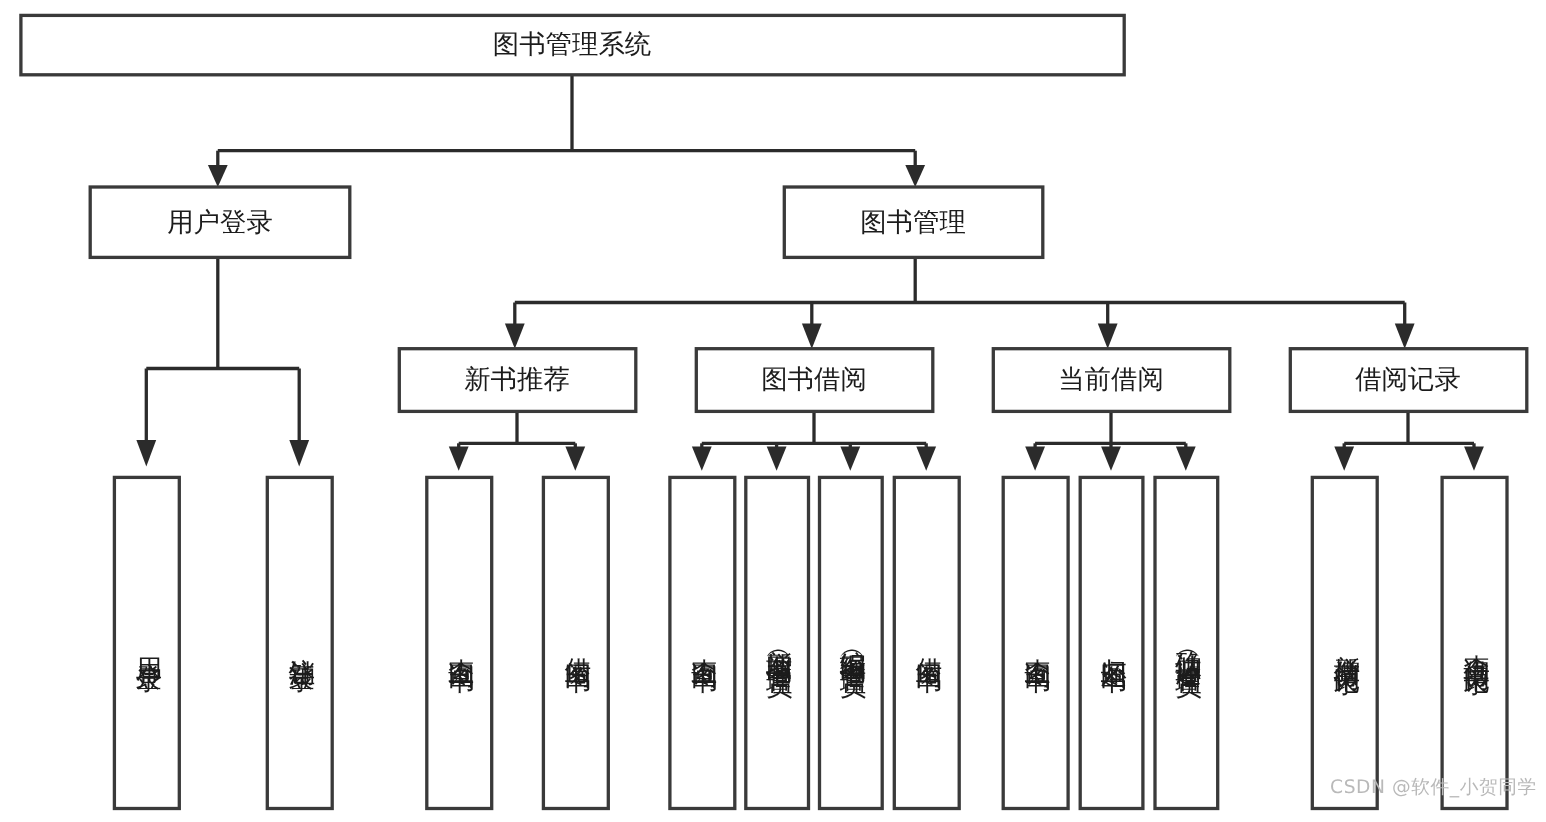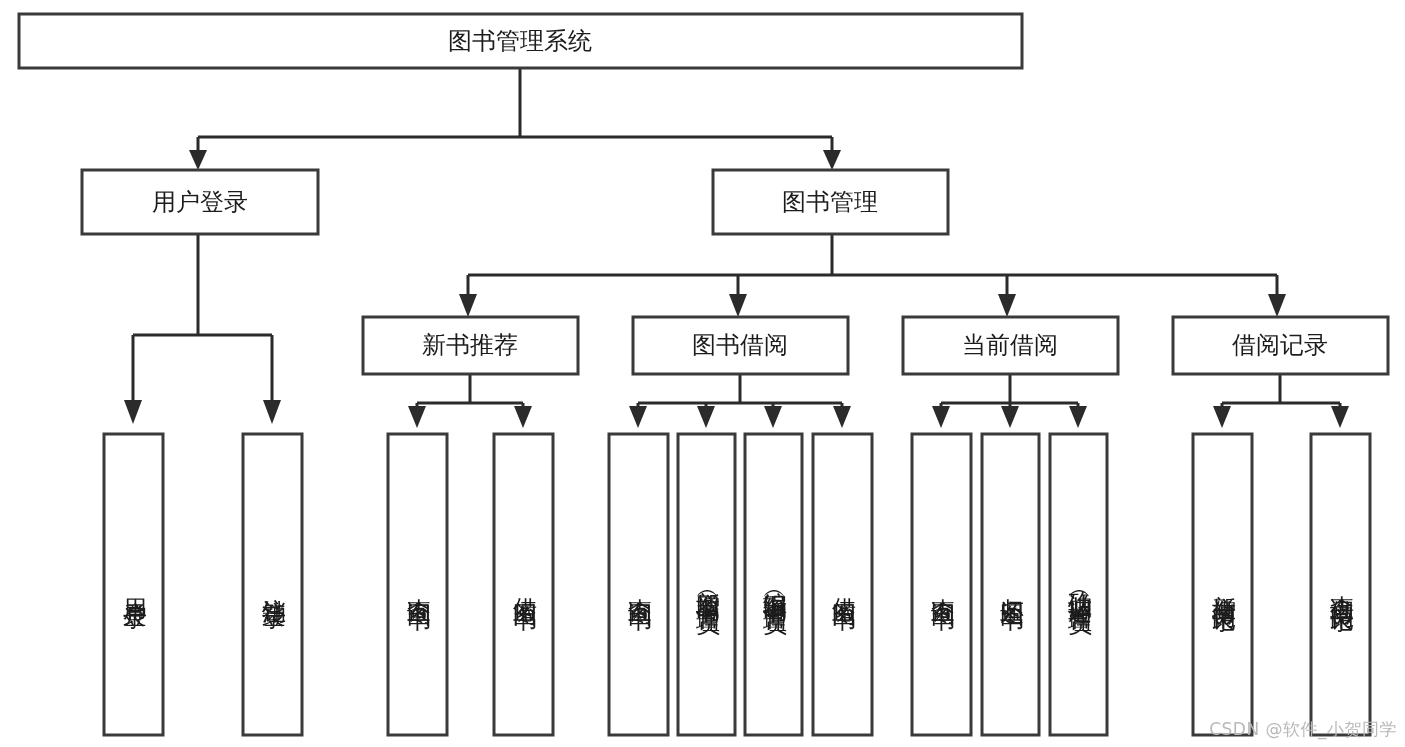--- a/index.html
+++ b/index.html
@@ -46,21 +46,21 @@
     fill: #1c1c1c;
     text-anchor: middle;
     dominant-baseline: middle;
     writing-mode: vertical-rl;
     text-orientation: upright;
     letter-spacing: 3px;
   }
   .watermark {
     position: absolute;
     right: 8px;
-    bottom: 6px;
+    bottom: 20px;
     font-family: "DejaVu Sans", "Liberation Sans", sans-serif;
     font-size: 17px;
     color: #b9b9b9;
     white-space: nowrap;
     letter-spacing: 0.5px;
     pointer-events: none;
   }
 </style>
 </head>
 <body>

